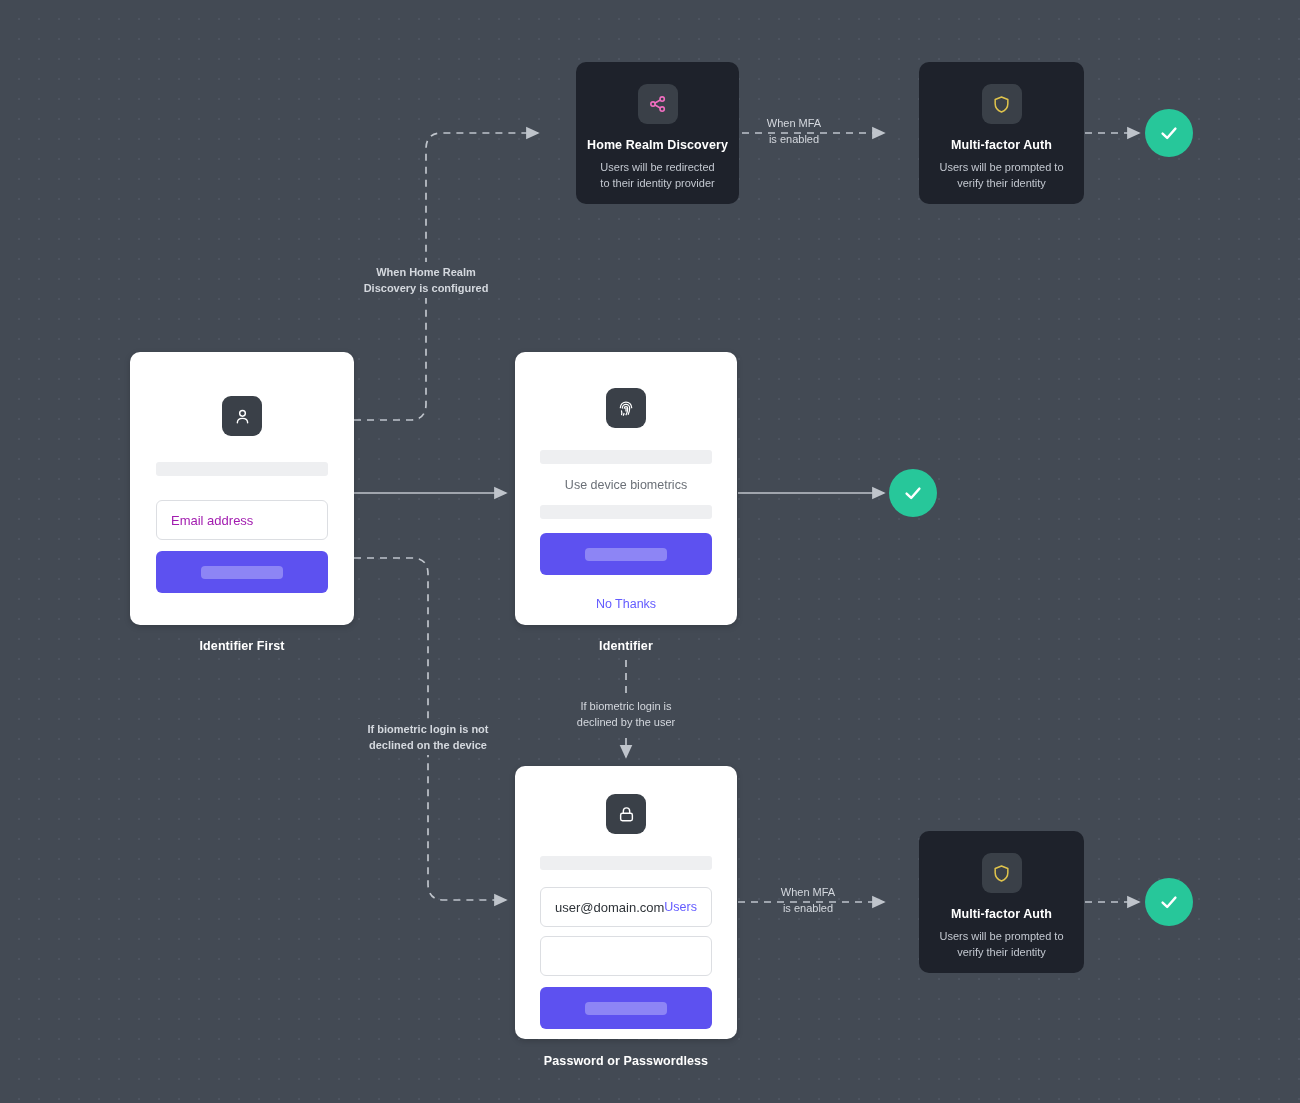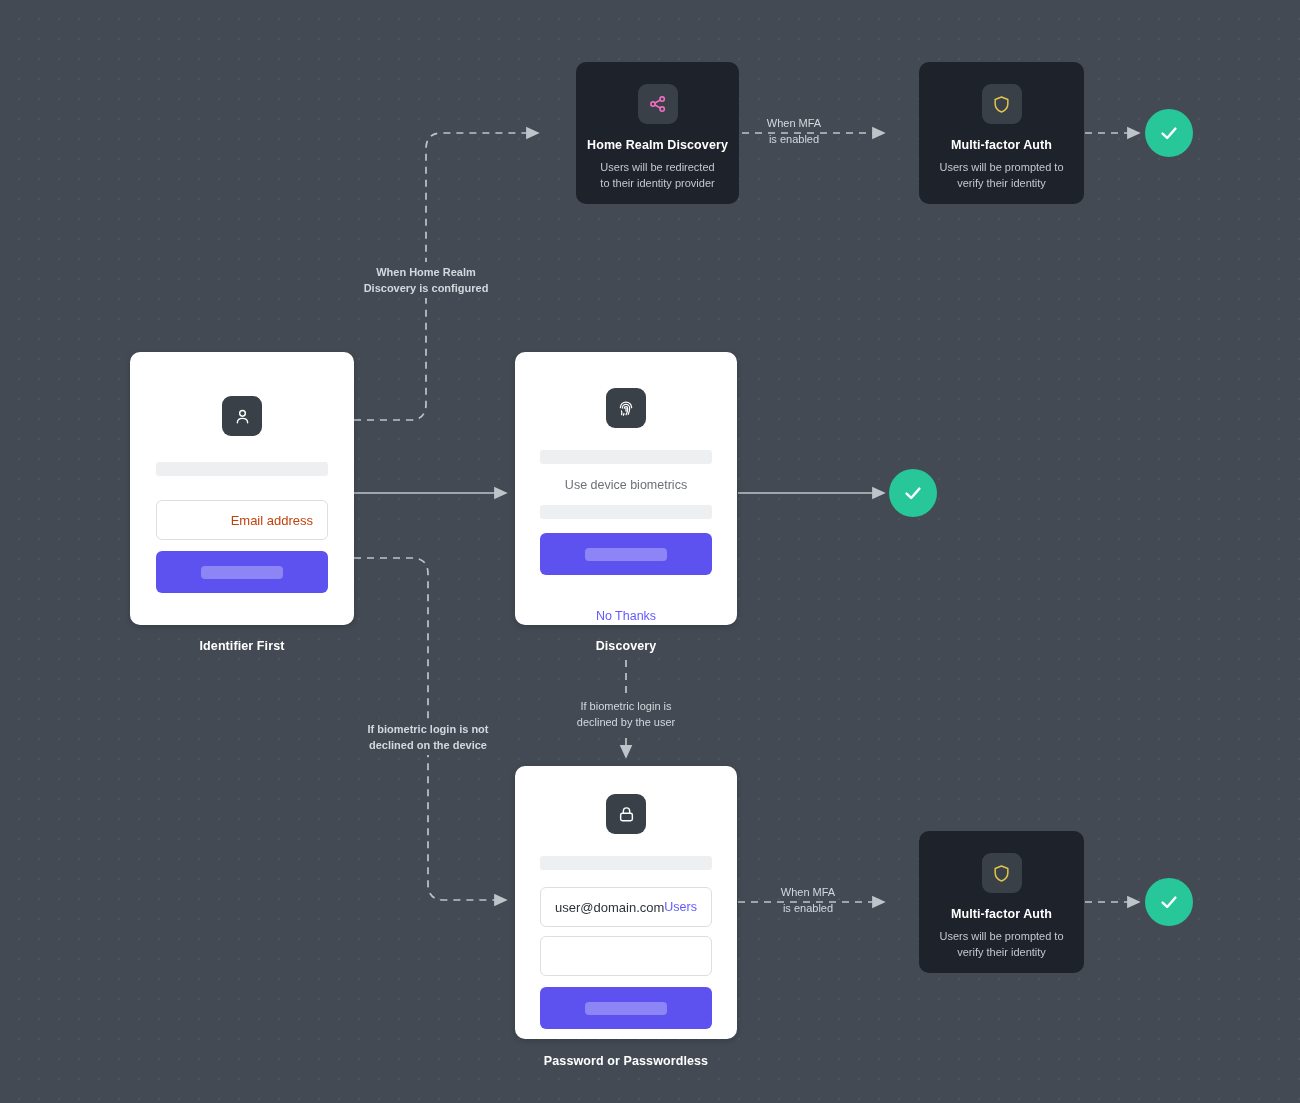--- a/index.html
+++ b/index.html
@@ -61,23 +61,22 @@
     border-radius: 3px;
     height: 14px;
   }
   .field {
     border: 1px solid #dcdee2;
     border-radius: 6px;
     height: 40px;
     display: flex; align-items: center;
     padding: 0 14px;
     font-size: 13px;
-    color: #c2410c;
+    color: #a21caf;
     width: 100%;
-    justify-content: flex-end;
   }
   .field.filled { color: #2e3338; justify-content: center; }
   .field .edit-link { color: #635bff; font-size: 12.5px; }
   .btn {
     background: #5d51f0;
     border-radius: 6px;
     height: 42px;
     width: 100%;
     display: flex; align-items: center; justify-content: center;
   }
@@ -212,23 +211,23 @@
         <path d="M6.6 15.4 c.5 1.8 .5 3.4 .1 4.6"></path>
         <path d="M9.6 18.6 c-.2 .8 -.5 1.5 -.8 2.1"></path>
       </svg>
     </div>
     <div class="skel" style="width:100%; margin-top:22px;"></div>
     <div class="helper-text" style="margin-top:14px;">Use device biometrics</div>
     <div class="skel" style="width:100%; margin-top:13px;"></div>
     <div class="btn" style="margin-top:14px;">
       <div class="btn-inner"></div>
     </div>
-    <div class="link-text" style="margin-top:34px;">No Thanks</div>
-  </div>
-  <div class="card-label" style="left:515px; top:639px; width:222px;">Discovery</div>
+    <div class="link-text" style="margin-top:22px;">No Thanks</div>
+  </div>
+  <div class="card-label" style="left:515px; top:639px; width:222px;">Identifier</div>
 
   <div class="card" style="left:515px; top:766px; width:222px; height:273px; padding:28px 25px 0;">
     <div class="card-icon-box">
       <svg width="19" height="19" viewBox="0 0 24 24" fill="none" stroke="#ffffff" stroke-width="1.8" stroke-linecap="round" stroke-linejoin="round">
         <rect x="4.6" y="10.4" width="14.8" height="9.6" rx="2.2"></rect>
         <path d="M8 10.4 V7.6 a4 4 0 0 1 8 0 v2.8"></path>
       </svg>
     </div>
     <div class="skel" style="width:100%; margin-top:22px;"></div>
     <div class="field filled" style="margin-top:17px;">

